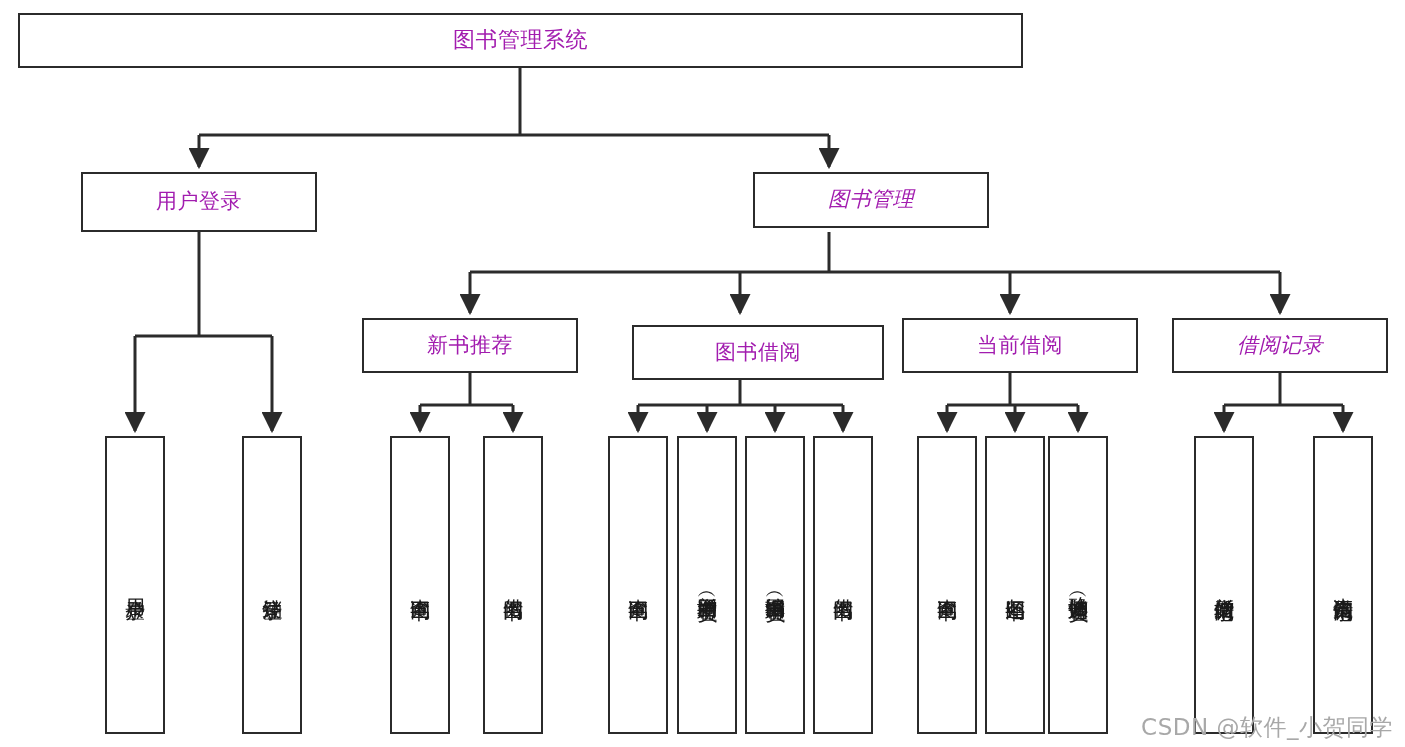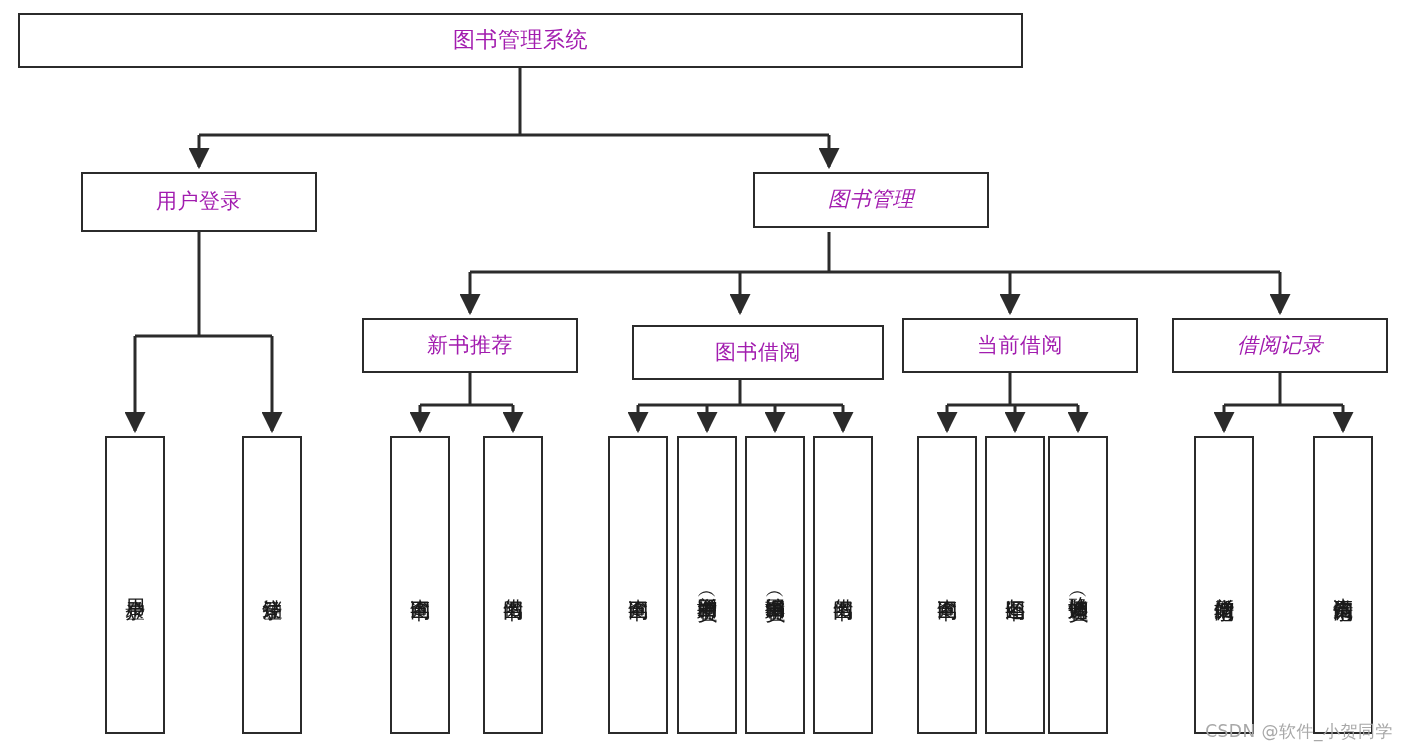--- a/index.html
+++ b/index.html
@@ -53,21 +53,21 @@
     white-space: nowrap;
     max-height: 100%;
   }
   .root-label {
     font-size: 22px;
   }
   #watermark {
     position: absolute;
     right: 12px;
     bottom: 4px;
-    font-size: 17px;
+    font-size: 23px;
     color: #a8a8a8;
     white-space: nowrap;
     letter-spacing: 0.5px;
     margin-left: 16px;
   }
 </style>
 </head>
 <body>
 
 <div id="diagram-root">

